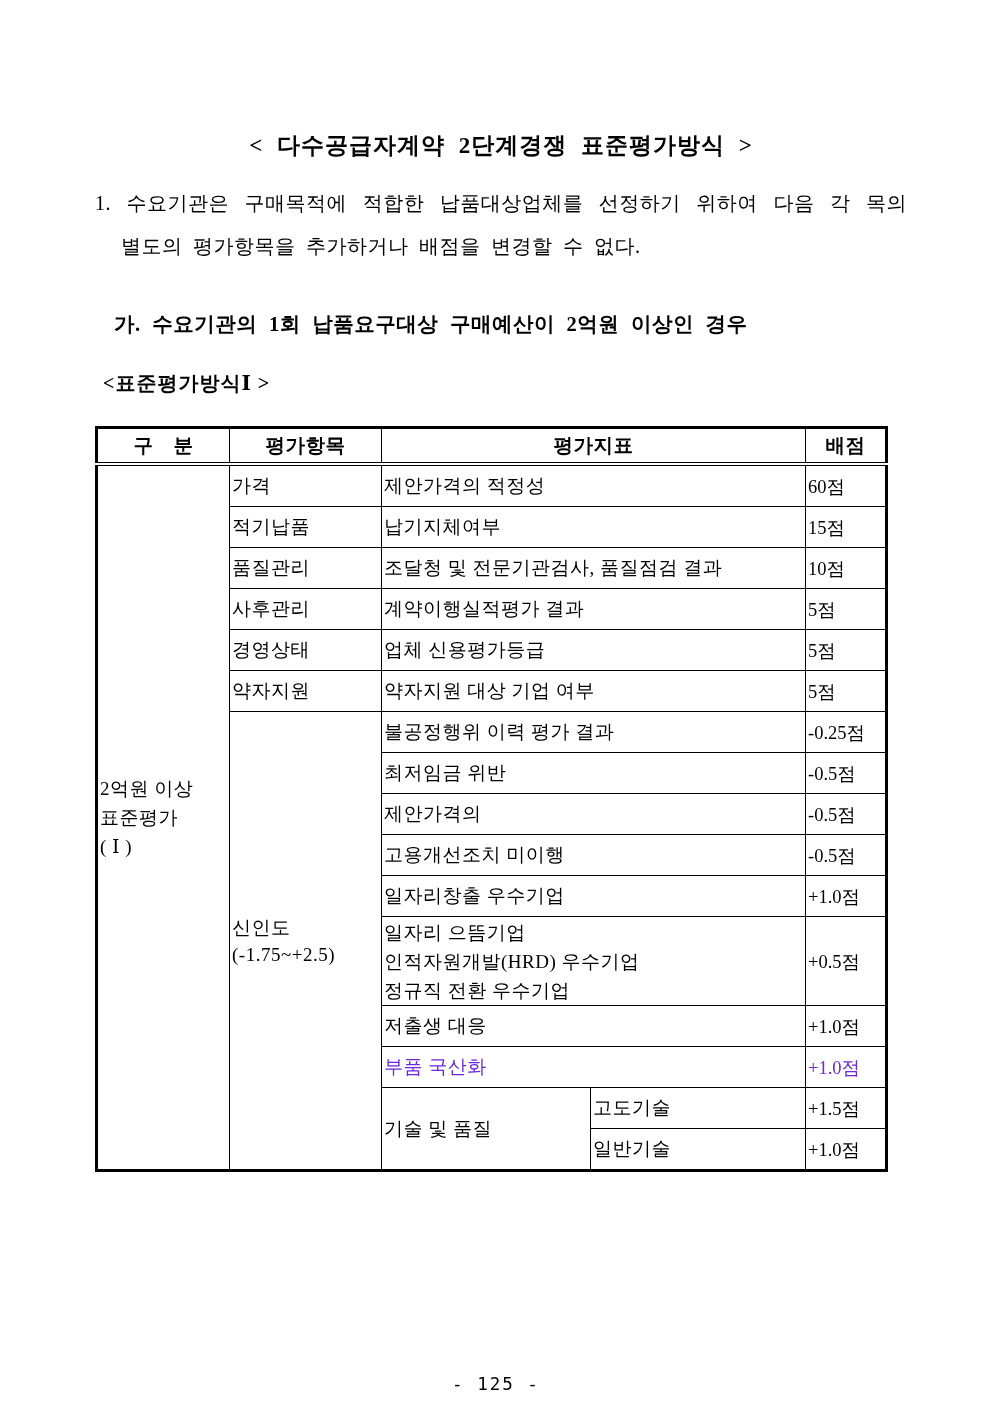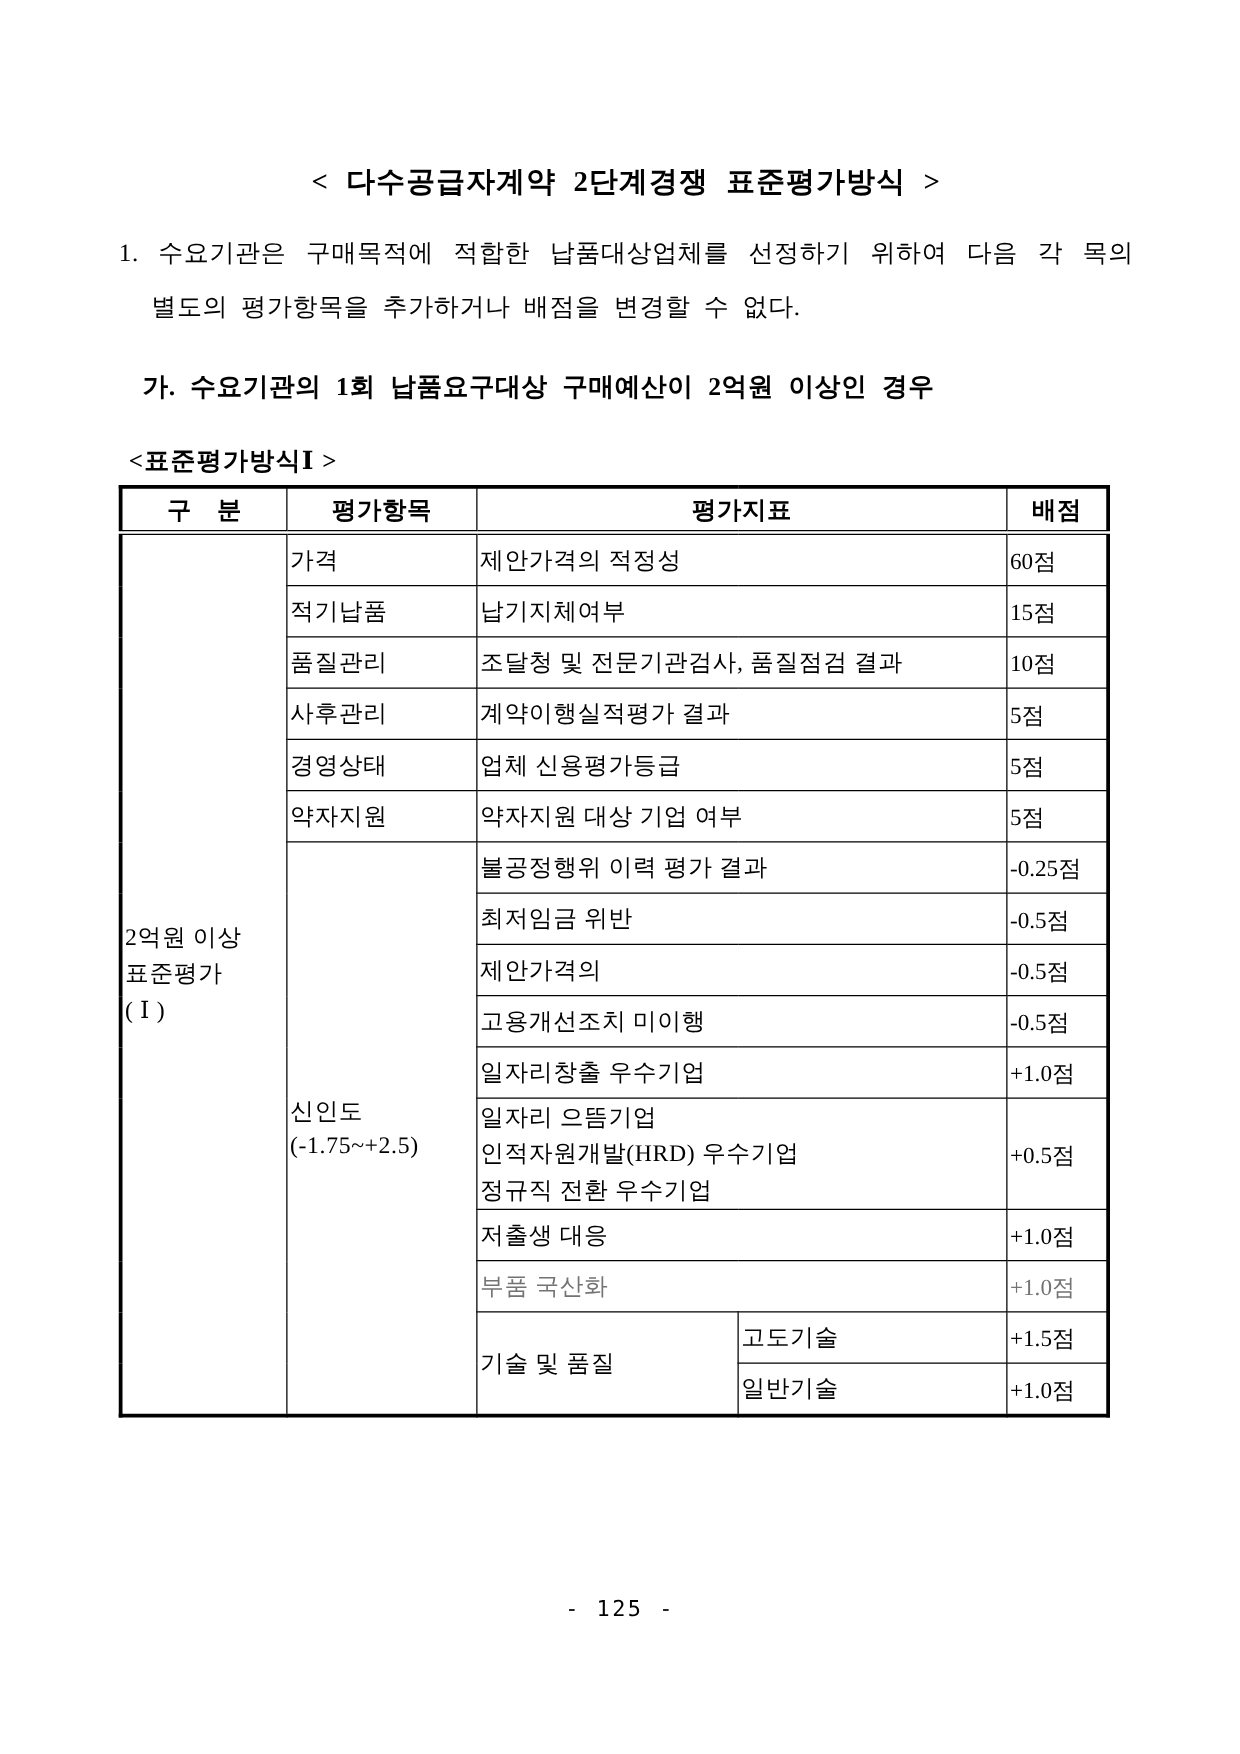--- a/index.html
+++ b/index.html
@@ -13,45 +13,45 @@
     letter-spacing:1px;word-spacing:7px;
   }
   .para{
     margin-top:21px;font-size:20px;letter-spacing:0.5px;line-height:43px;
   }
   .para .pline{text-align:justify;text-align-last:justify;}
   .para .pline.first{padding-left:0;}
   .para .pline.cont{padding-left:26px;}
   .para .pline.last{text-align-last:left;word-spacing:5px;}
   .section-heading{
-    margin-top:27px;margin-left:19px;font-weight:bold;font-size:20.5px;
+    margin-top:42px;margin-left:19px;font-weight:bold;font-size:20.5px;
     letter-spacing:0.5px;word-spacing:6px;
   }
   .table-caption{
     margin-top:32px;margin-left:8px;font-weight:bold;font-size:20px;letter-spacing:1px;
   }
   table.eval{
-    margin-top:6px;border-collapse:collapse;width:790px;table-layout:fixed;
+    margin-top:29px;border-collapse:collapse;width:790px;table-layout:fixed;
     font-size:19px;letter-spacing:0.5px;
   }
   table.eval,table.eval td,table.eval th{border:1px solid #000;}
   table.eval{border:3px solid #000;}
   table.eval th{
     font-weight:bold;height:33px;border-bottom:4px double #000;font-size:19.5px;
     padding:0 2px;
   }
   table.eval td{height:40px;text-align:left;vertical-align:middle;padding:0 2px;}
   td.group-cell div{line-height:29px;}
   td.sinindo-cell div{line-height:27px;}
   td.multi div{line-height:29px;}
   tr.tall td{height:88px;}
   td.score{font-size:18.5px;letter-spacing:0;}
-  .blue{color:#737373;}
+  .blue{color:#6d28d9;}
   .page-number{
-    position:absolute;top:1278px;left:0;width:992px;text-align:center;
+    position:absolute;top:1374px;left:0;width:992px;text-align:center;
     font-size:17.5px;letter-spacing:2px;font-family:"DejaVu Sans Mono","Liberation Mono",monospace;
   }
 </style>
 </head>
 <body>
 
 <div class="content">
 
   <div class="doc-title">&lt; 다수공급자계약 2단계경쟁 표준평가방식 &gt;</div>
 

